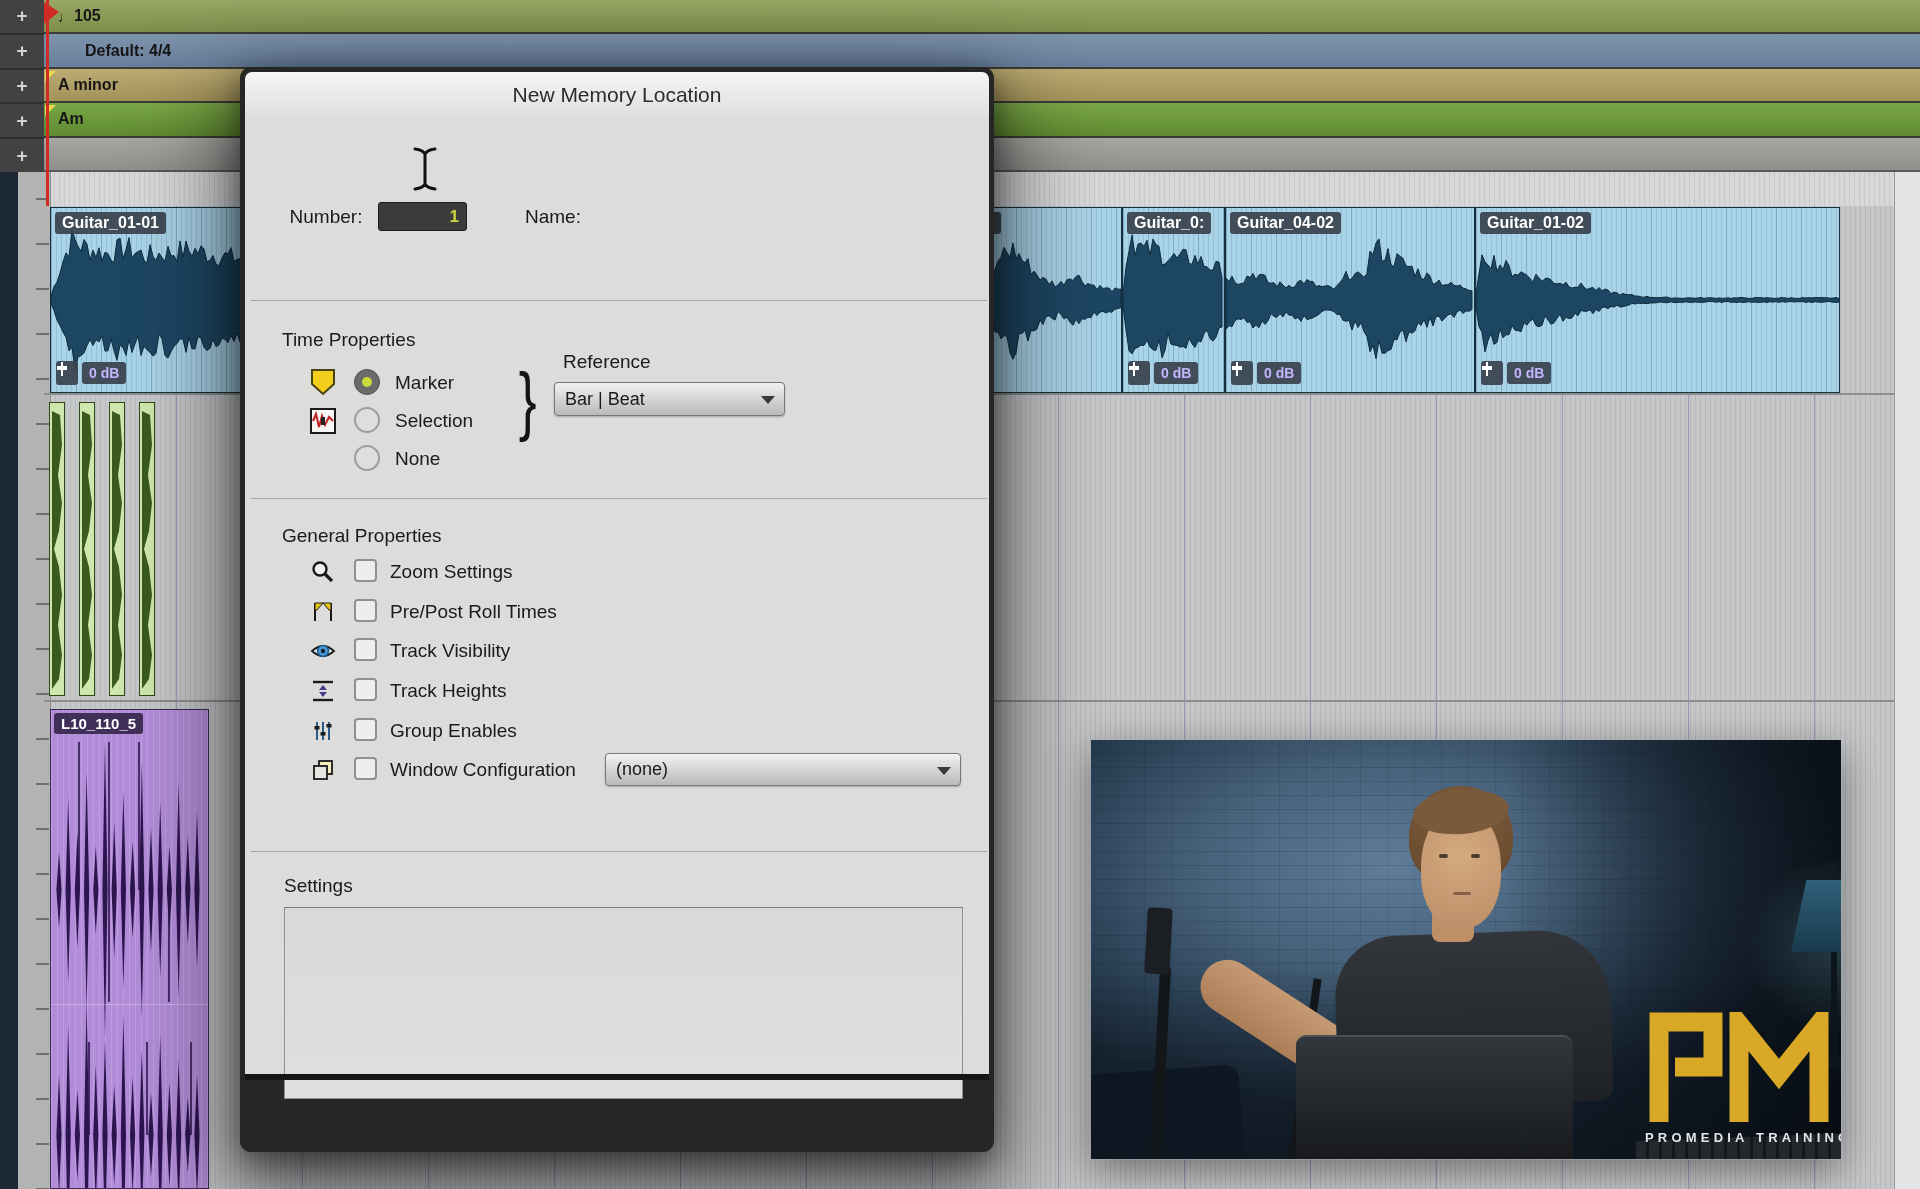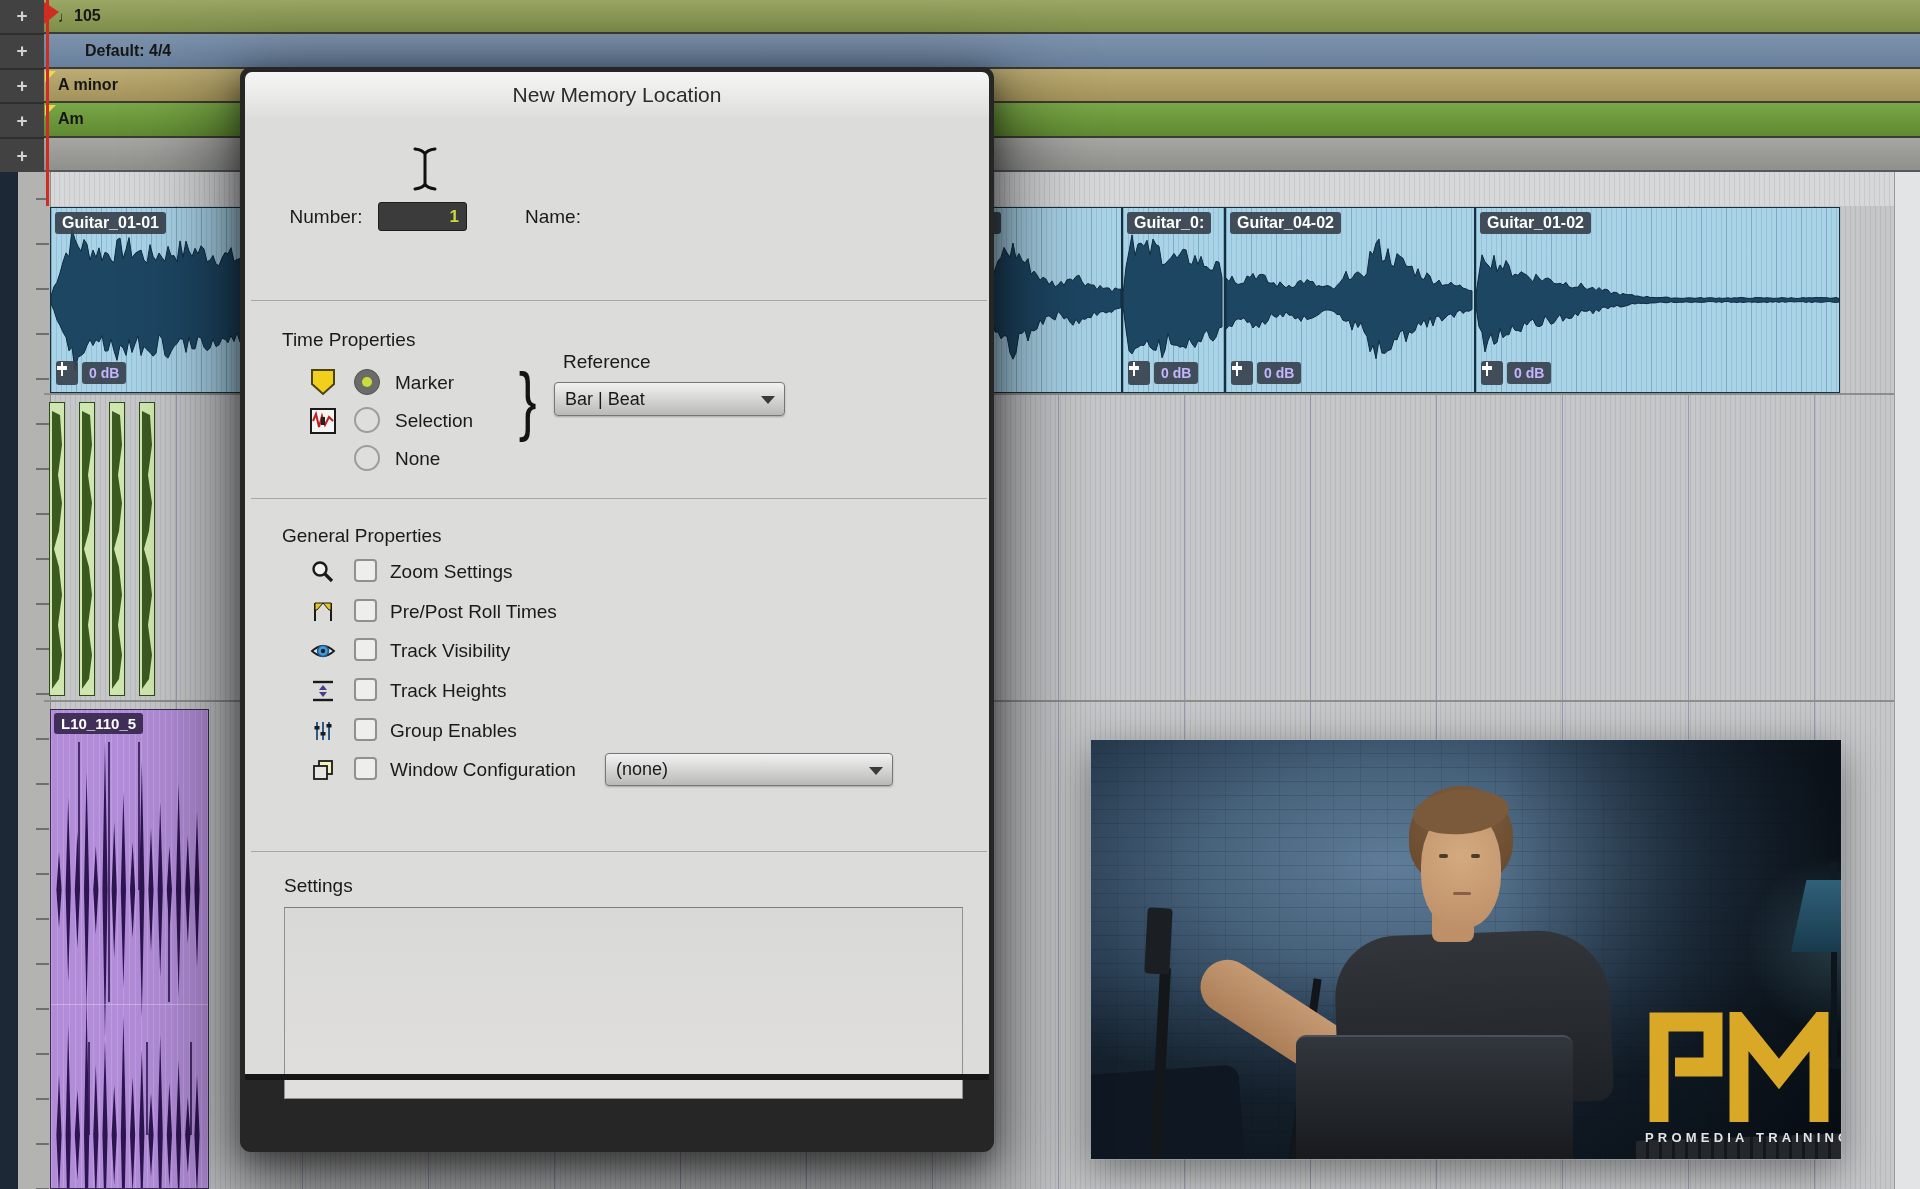--- a/index.html
+++ b/index.html
@@ -458,21 +458,21 @@
       <div class="dlabel" style="left:145px;top:602px">Group Enables</div>
 
       <div class="gp-icon" style="left:63px;top:638px">
         <svg width="24" height="24" viewBox="0 0 24 24">
             <rect x="8" y="3" width="13" height="13" fill="#f5efc0" stroke="#1a1a1a" stroke-width="1.8"></rect>
             <rect x="3" y="8" width="13" height="13" fill="#e6e6e2" stroke="#1a1a1a" stroke-width="1.8"></rect>
           </svg>
       </div>
       <div class="checkbox" style="left:109px;top:639px"></div>
       <div class="dlabel" style="left:145px;top:641px">Window Configuration</div>
-      <div class="dropdown" style="left:360px;top:635px;width:288px;height:33px">
+      <div class="dropdown" style="left:360px;top:635px;width:356px;height:33px">
         <span>(none)</span>
         <span class="dd-arrow"></span>
       </div>
 
       <div class="sep" style="top:733px"></div>
 
       <div class="heading" style="left:39px;top:757px">Settings</div>
       <textarea class="comments-box" style=""></textarea>
     </div>
 

